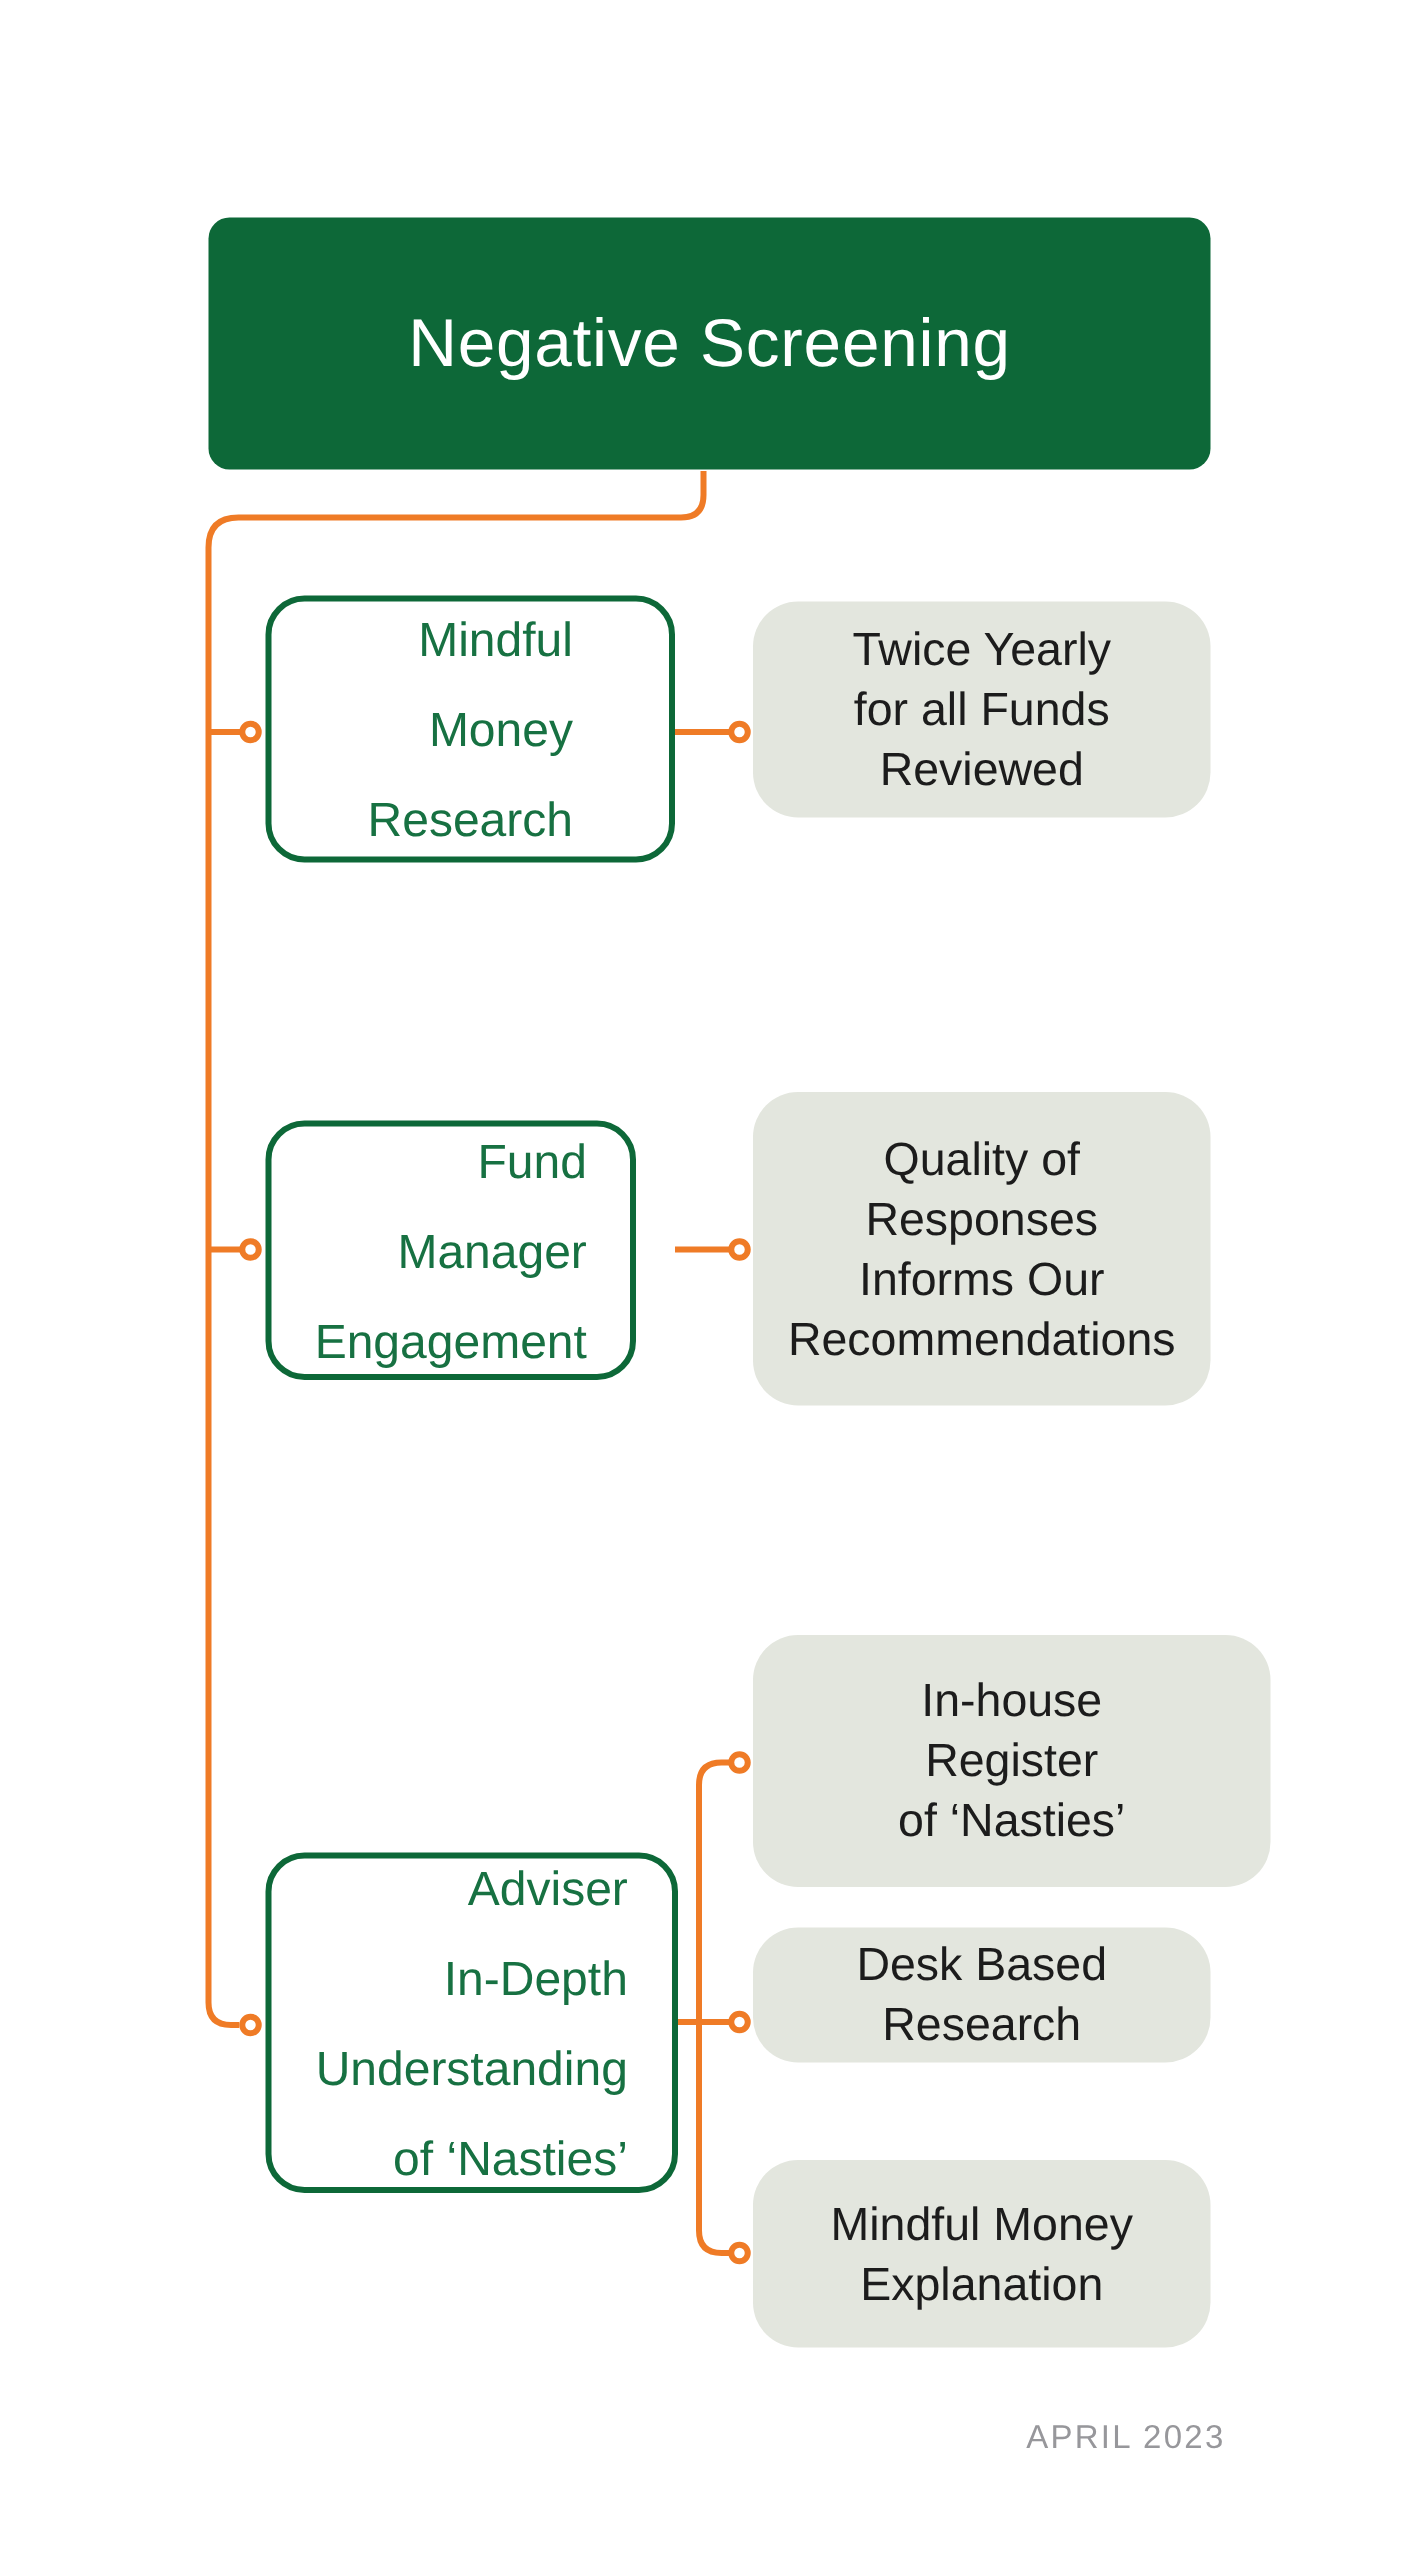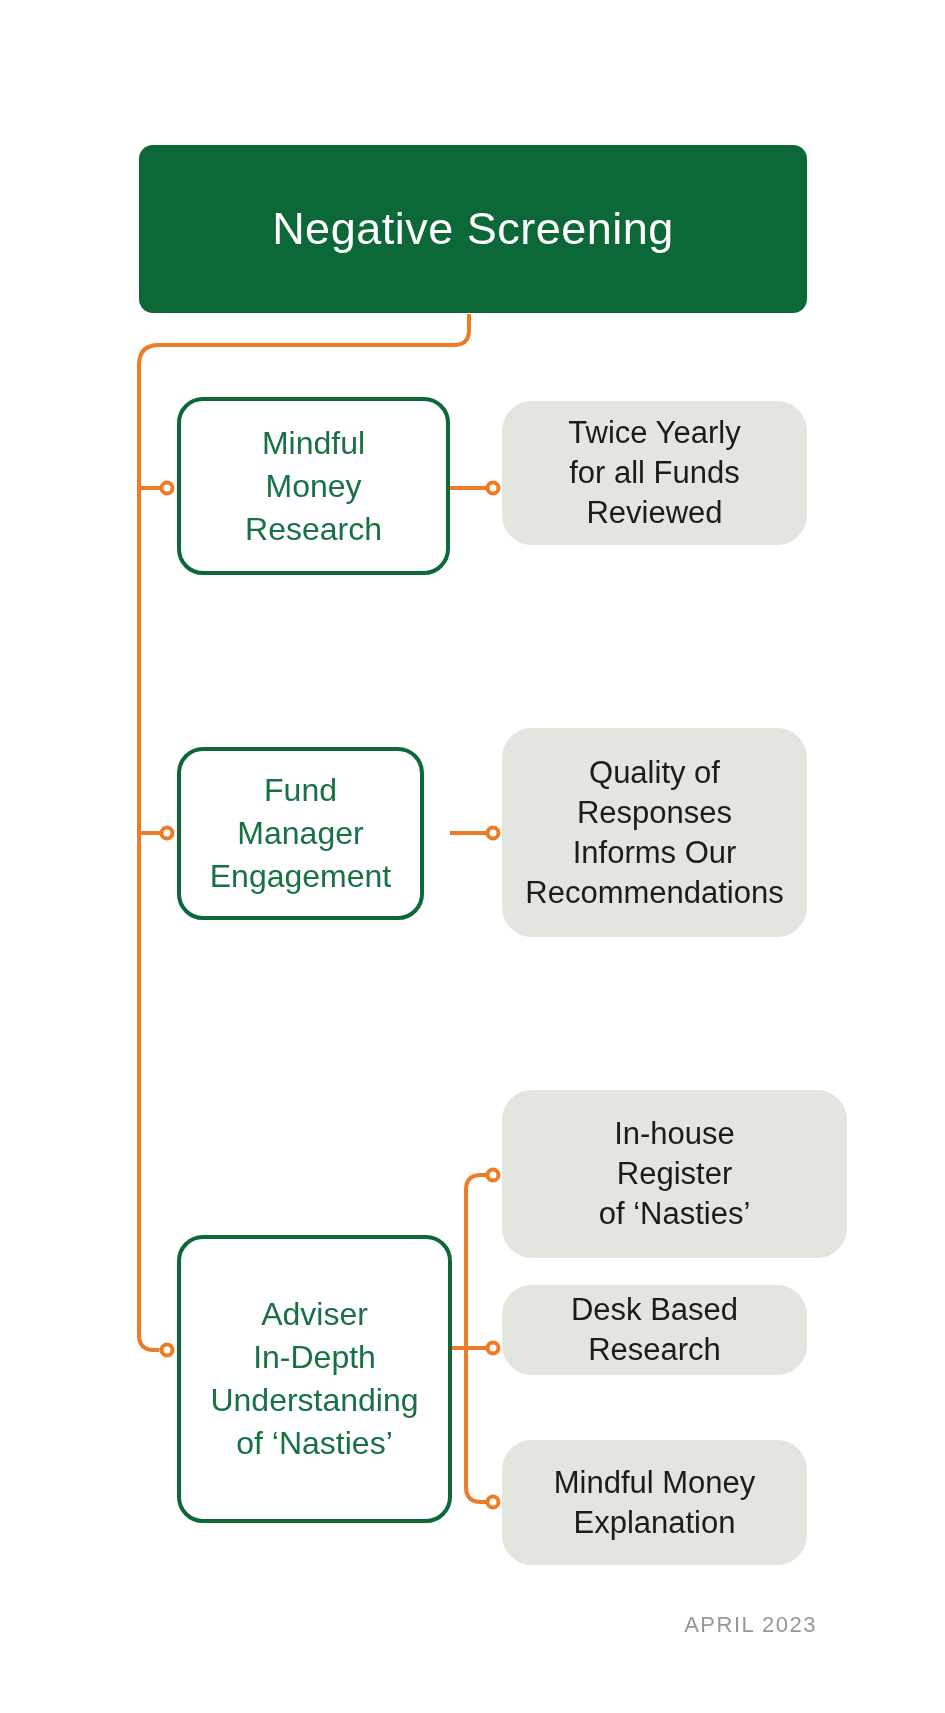--- a/index.html
+++ b/index.html
@@ -42,21 +42,22 @@
     border-radius: 14px;
     font-size: 45px;
     letter-spacing: 0.5px;
   }
   .branch-node {
     background: #ffffff;
     border: 4px solid var(--green-dark, #0D6838);
     color: var(--green-text, #177142);
     border-radius: 26px;
     font-size: 32px;
-    line-height: 43px;
+    line-height: 60px;
+    text-align: right;
   }
   .outcome-node {
     background: var(--gray-fill, #E3E6DE);
     color: var(--text-dark, #1C1C1C);
     border-radius: 30px;
     font-size: 31px;
     line-height: 40px;
   }
   .footer-date {
     position: absolute;
@@ -117,21 +118,21 @@
 Manager
 Engagement</span>
   </div>
   <div class="node outcome-node" style="left:502px; top:728px; width:305px; height:209px;">
     <span>Quality of
 Responses
 Informs Our
 Recommendations</span>
   </div>
 
-  <div class="node branch-node" style="left:177px; top:1235px; width:275px; height:288px;">
+  <div class="node branch-node" style="left:177px; top:1235px; width:275px; height:227px;">
     <span>Adviser
 In-Depth
 Understanding
 of ‘Nasties’</span>
   </div>
   <div class="node outcome-node" style="left:502px; top:1090px; width:345px; height:168px;">
     <span>In-house
 Register
 of ‘Nasties’</span>
   </div>

